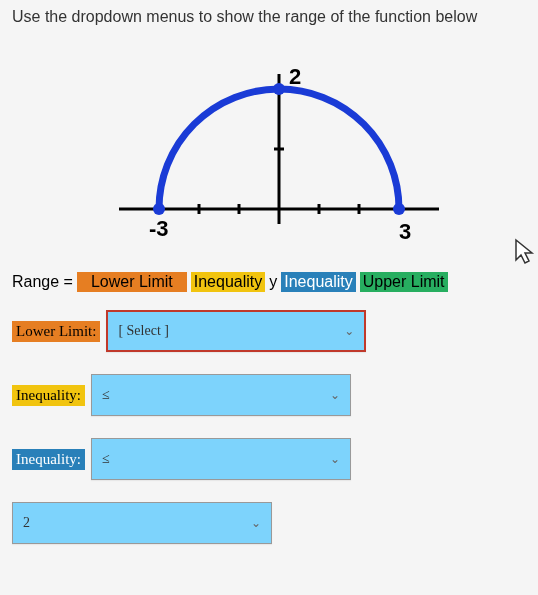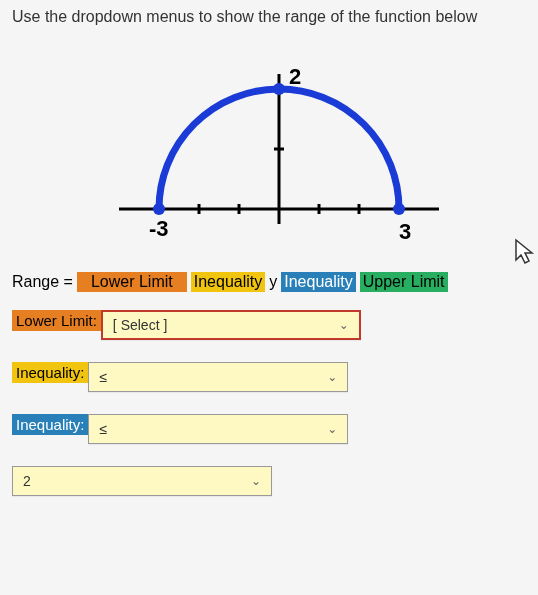--- a/index.html
+++ b/index.html
@@ -31,36 +31,38 @@
       flex-wrap: wrap;
       gap: 4px;
     }
     .range-line .bold { font-weight: normal; }
     .hl-orange { background: #e67e22; color: #000; padding: 1px 14px; }
     .hl-yellow { background: #f1c40f; color: #000; padding: 1px 3px; }
     .hl-blue { background: #2980b9; color: #fff; padding: 1px 3px; }
     .hl-green { background: #27ae60; color: #000; padding: 1px 3px; }
     .form-row {
       display: flex;
-      align-items: flex-start;
+      align-items: center;
       margin-bottom: 22px;
+      gap: 6px;
+      font-family: Liberation Serif, serif;
     }
     .label-box {
       font-size: 15px;
       padding: 2px 4px;
       white-space: nowrap;
     }
     .dropdown {
       position: relative;
       display: flex;
       align-items: center;
       justify-content: space-between;
       border: 1px solid #999;
-      background: #fef9c3;
-      height: 30px;
+      background: #7dd3fc;
+      height: 42px;
       padding: 0 10px;
       font-size: 14px;
       color: #333;
       width: 260px;
       box-shadow: 0 1px 1px rgba(0,0,0,0.05);
     }
     .dropdown.highlighted {
       border: 2px solid #c0392b;
       outline: none;
     }

